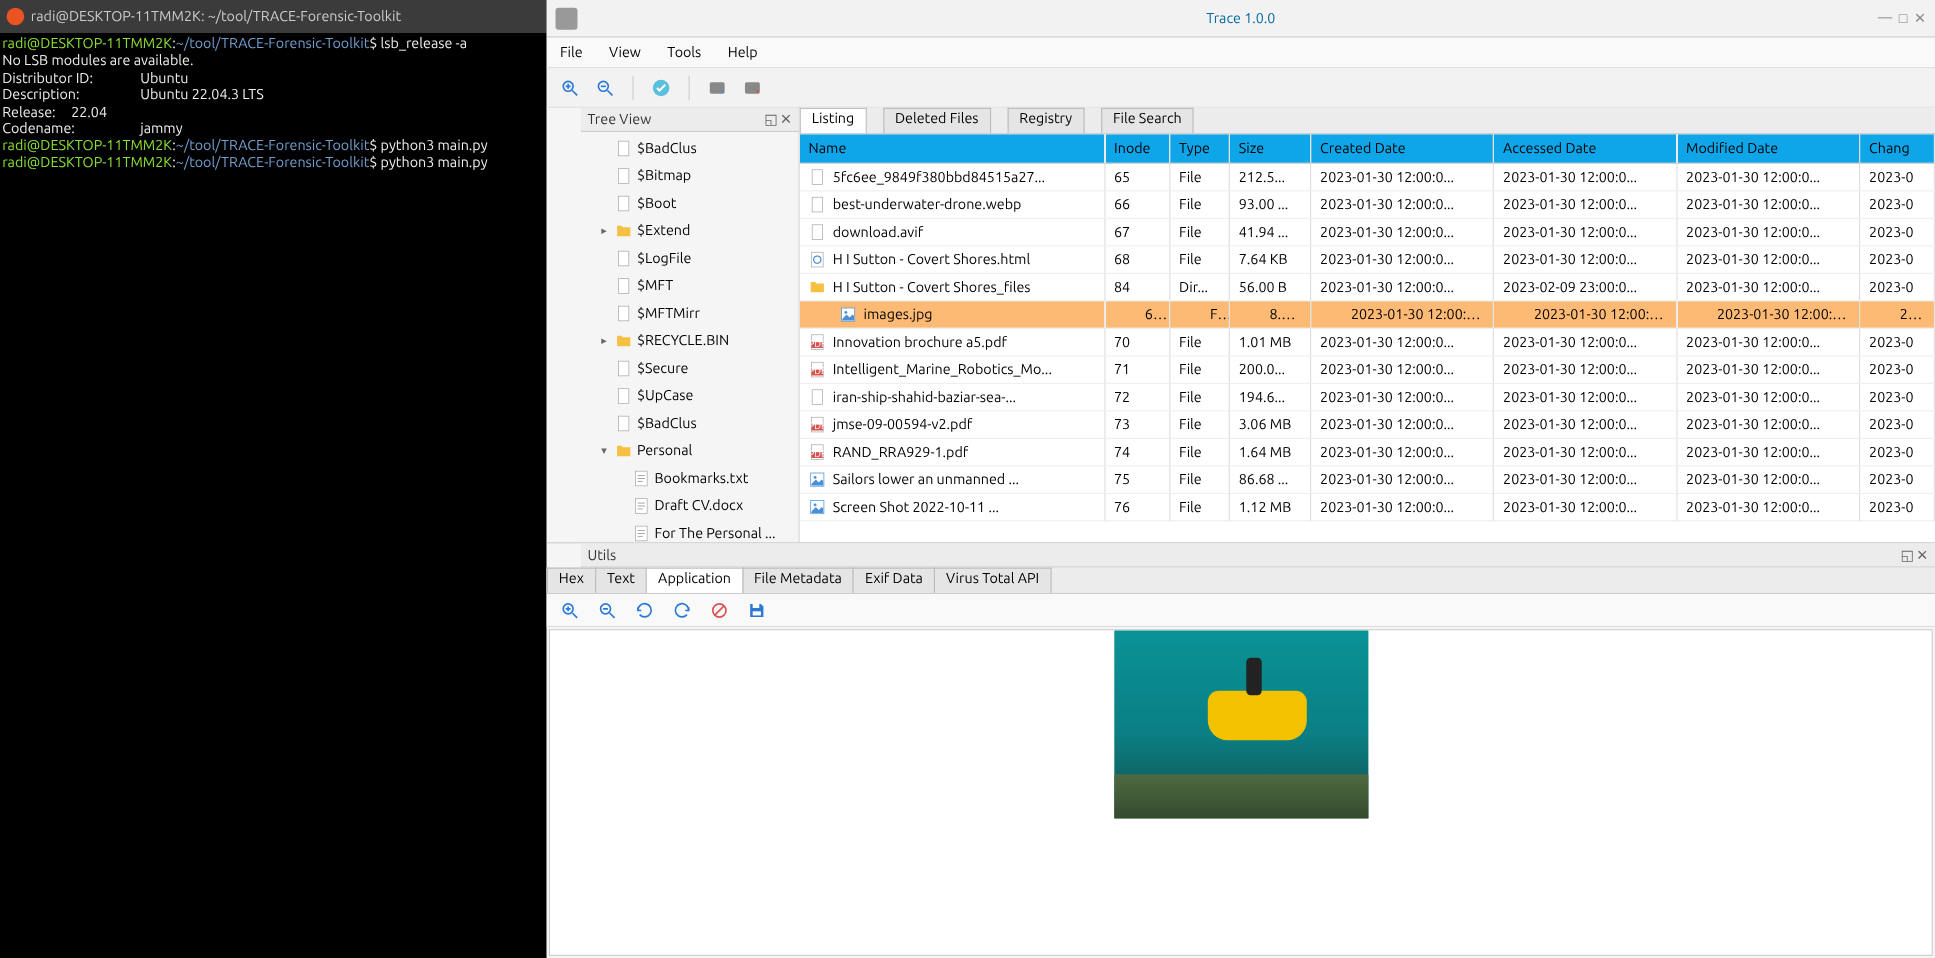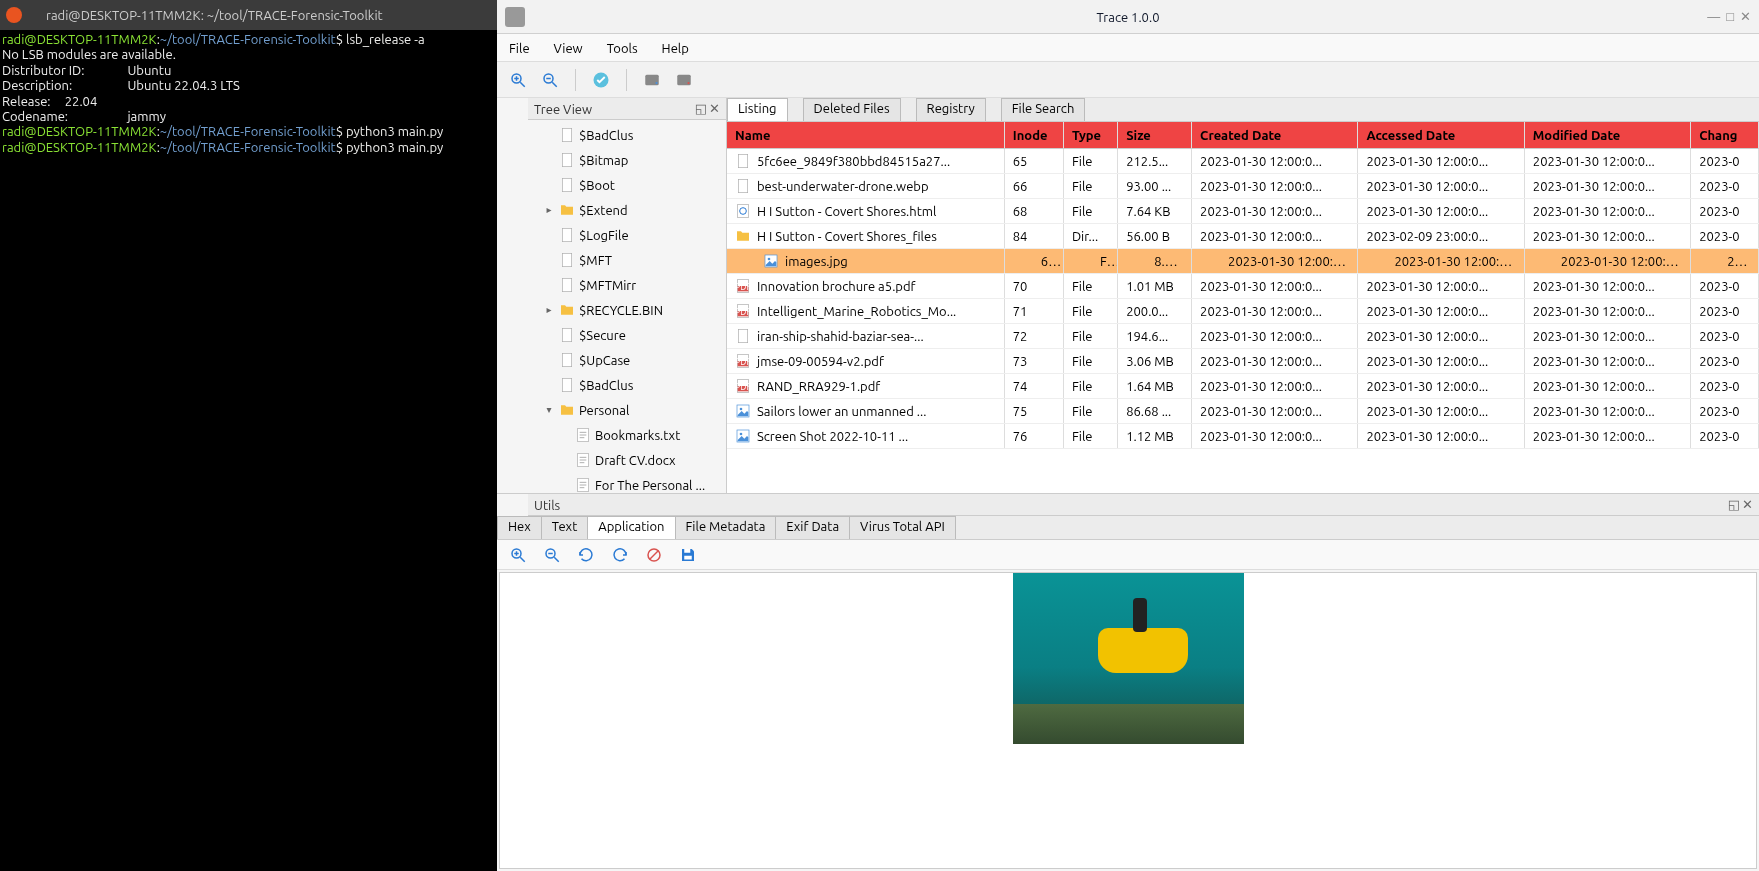--- a/index.html
+++ b/index.html
@@ -1,28 +1,28 @@
 <!DOCTYPE html>
 <html><head>
 <meta charset="utf-8">
 <style>
 * { margin:0; padding:0; box-sizing:border-box; font-family:"Ubuntu","Segoe UI",sans-serif; font-size:13px; }
 body { width:1759px; height:871px; background:#1a1a1a; display:flex; overflow:hidden; }
 .terminal-side { flex:0 0 497px; display:flex; flex-direction:column; background:#2c001e; }
-.term-titlebar { height:30px; background:#3b3b3b; color:#ccc; display:flex; align-items:center; padding:0 6px; gap:24px; }
+.term-titlebar { height:30px; background:#3b3b3b; color:#ccc; display:flex; align-items:center; padding:0 6px; gap:6px; }
 .term-titlebar .ubuntu-icon { width:16px; height:16px; background:#e95420; border-radius:50%; }
 .term-body { flex:1; background:#000000; padding:2px; font-family:"Ubuntu Mono","DejaVu Sans Mono",monospace; font-size:14px; line-height:1.1; color:#eee; white-space:pre; }
 .t-green { color:#8ae234; }
 .t-blue { color:#729fcf; }
 .t-white { color:#eeeeec; }
 
 .app-side { flex:1; display:flex; flex-direction:column; background:#e8e8e8; }
 .app-titlebar { height:34px; background:#f2f2f2; border-bottom:1px solid #d0d0d0; display:flex; align-items:center; padding:0 8px; position:relative; }
 .app-titlebar .wolf-icon { width:20px; height:20px; background:#999; border-radius:3px; }
-.app-titlebar .title { position:absolute; left:50%; transform:translateX(-50%); color:#0f172a;text-align:center; }
+.app-titlebar .title { position:absolute; left:50%; transform:translateX(-50%); color:#0369a1;text-align:center; }
 .app-titlebar .ctrls { margin-left:auto; display:flex; gap:6px; }
 .app-titlebar .ctrls span { color:#888; cursor:pointer; }
 
 .menu-bar { height:28px; background:#f9f9f9; border-bottom:1px solid #ddd; display:flex; align-items:center; }
 .menu-bar div { padding:0 12px; cursor:pointer; }
 
 .toolbar { height:36px; background:#f2f2f2; border-bottom:1px solid #ddd; display:flex; align-items:center; padding:0 10px; gap:10px; }
 .tool-btn { width:22px; height:22px; display:flex; align-items:center; justify-content:center; cursor:pointer; }
 .tool-sep { width:1px; height:22px; background:#ccc; margin:0 4px; }
 
@@ -37,21 +37,21 @@
 .tree-item.ind3 { padding-left:62px; }
 .tree-exp { width:12px; text-align:center; color:#666; font-size:10px; }
 
 .file-area { flex:1; display:flex; flex-direction:column; background:#fff; }
 .file-tabs { height:24px; background:#ececec; display:flex; border-bottom:1px solid #ccc;gap:16px; }
 .file-tab { padding:2px 10px; border:1px solid #bbb; background:#e5e5e5; border-bottom:none; cursor:pointer; margin-right:-1px; }
 .file-tab.active { background:#fff; }
 .file-table { flex:1; overflow:hidden; }
 table { border-collapse:collapse; width:100%; table-layout:fixed; }
 th,td { text-align:left; padding:4px 8px; border-right:1px solid #ddd; border-bottom:1px solid #eee; white-space:nowrap; overflow:hidden; text-overflow:ellipsis; font-size:13px; }
-th { background:#ef4444; border-bottom:1px solid #ccc; font-weight:bold; height:26px;margin-left:30px; }
+th { background:#0ea5e9; border-bottom:1px solid #ccc; font-weight:normal; height:26px;margin-left:30px; }
 tr.rowsel td { background:#fdba74;padding-left:36px; }
 .col-name { width:225px; }
 .col-inode { width:48px; }
 .col-type { width:44px; }
 .col-size { width:60px; }
 .col-date { width:135px; }
 .col-chg { width:55px; }
 .name-cell { display:flex; align-items:center; gap:6px; }
 .file-ico { width:16px; height:16px; display:inline-block; }
 
@@ -345,20 +345,39 @@
                         <svg width="16" height="16" viewBox="0 0 24 24">
                           <rect x="5" y="2" width="14" height="20" fill="#fff" stroke="#aaa"></rect>
                         </svg>
                       </span>
                       <span>best-underwater-drone.webp</span>
                     </span>
                   </td>
                   <td class="col-inode">66</td>
                   <td class="col-type">File</td>
                   <td class="col-size">93.00 ...</td>
+                  <td class="col-date">2023-01-30 12:00:0...</td>
+                  <td class="col-date">2023-01-30 12:00:0...</td>
+                  <td class="col-date">2023-01-30 12:00:0...</td>
+                  <td class="col-chg">2023-0</td>
+                </tr>
+                <tr>
+                  <td class="col-name">
+                    <span class="name-cell">
+                      <span class="file-ico">
+                        <svg width="16" height="16" viewBox="0 0 24 24">
+                          <rect x="5" y="2" width="14" height="20" fill="#fff" stroke="#aaa"></rect>
+                        </svg>
+                      </span>
+                      <span>download.avif</span>
+                    </span>
+                  </td>
+                  <td class="col-inode">67</td>
+                  <td class="col-type">File</td>
+                  <td class="col-size">41.94 ...</td>
                   <td class="col-date">2023-01-30 12:00:0...</td>
                   <td class="col-date">2023-01-30 12:00:0...</td>
                   <td class="col-date">2023-01-30 12:00:0...</td>
                   <td class="col-chg">2023-0</td>
                 </tr>
                 <tr>
                   <td class="col-name">
                     <span class="name-cell">
                       <span class="file-ico">
                         <svg width="16" height="16" viewBox="0 0 24 24">

